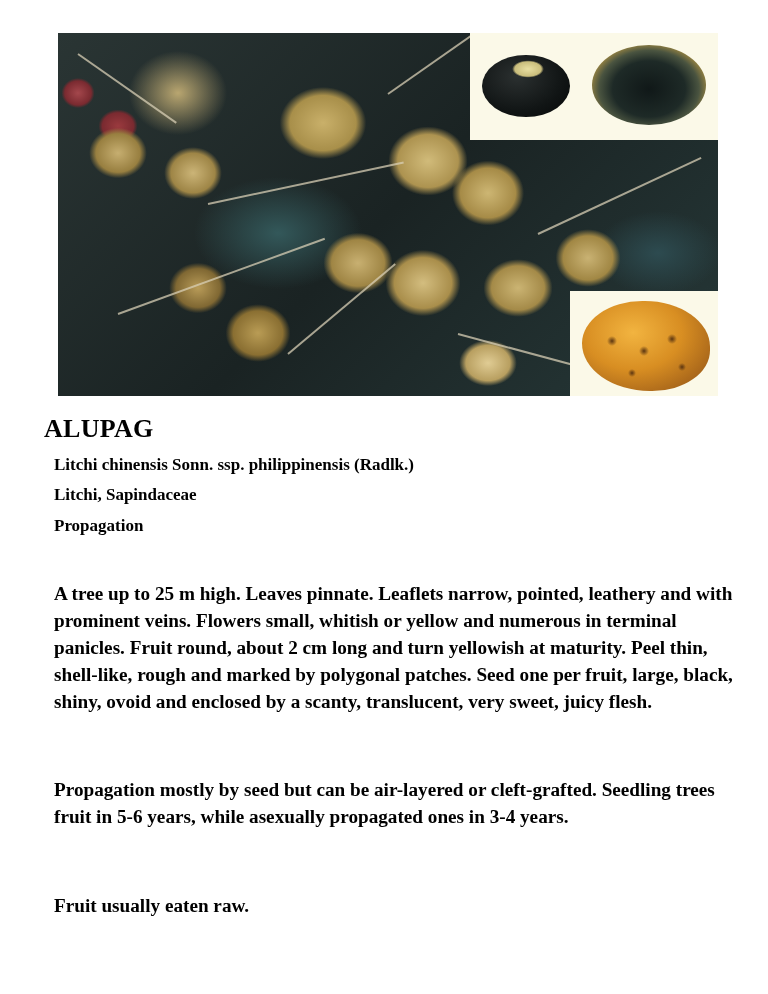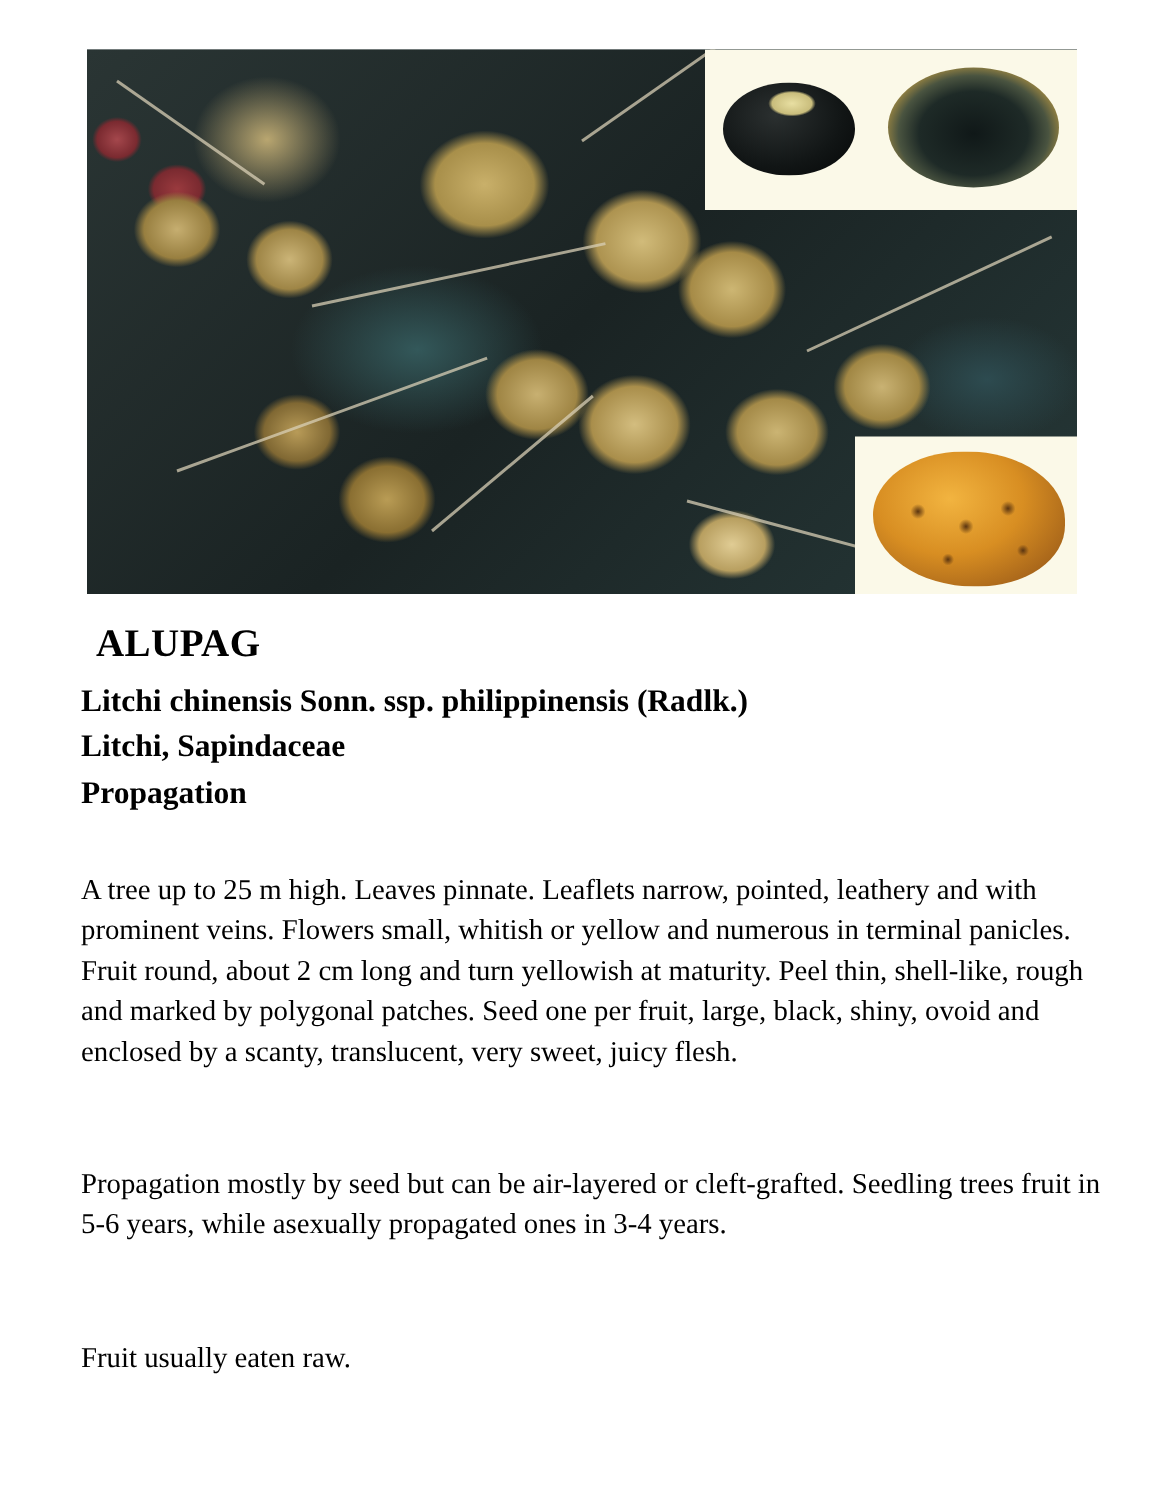--- a/index.html
+++ b/index.html
@@ -41,23 +41,23 @@
     background: radial-gradient(ellipse at 50% 55%, #101818 0%, #1e2a27 45%, #4a5440 62%, #b39543 78%, #d7b660 88%, transparent 92%); }
   .fruit-orange { left:12px; top:10px; width:128px; height:90px; border-radius:48% 52% 46% 54%;
     background:
       radial-gradient(circle 5px at 30px 40px, #5a3410 0%, transparent 100%),
       radial-gradient(circle 5px at 62px 50px, #5a3410 0%, transparent 100%),
       radial-gradient(circle 5px at 90px 38px, #5a3410 0%, transparent 100%),
       radial-gradient(circle 4px at 50px 72px, #5a3410 0%, transparent 100%),
       radial-gradient(circle 4px at 100px 66px, #5a3410 0%, transparent 100%),
       radial-gradient(ellipse at 40% 35%, #f2b440 0%, #d88e22 45%, #a7651a 80%, #7a4612 100%); }
 
-  .text-block { position:absolute; left:54px; width:690px; font-weight:normal; }
-  .title { position:absolute; left:64px; top:414px; font-size:26px; font-weight:bold; letter-spacing:0.3px; }
-  .meta-line { position:absolute; left:54px; font-size:21px; font-weight:bold; }
+  .text-block { position:absolute; left:54px; width:690px; font-weight:bold; }
+  .title { position:absolute; left:44px; top:414px; font-size:26px; font-weight:bold; letter-spacing:0.3px; }
+  .meta-line { position:absolute; left:54px; font-size:17px; font-weight:bold; }
   .para { font-size:19.2px; line-height:27px; margin:0; }
 </style>
 </head>
 <body>
 
 <div class="photo">
   <div class="bg"></div>
   <div class="twig" style="left:20px;top:20px;width:120px;transform:rotate(35deg);"></div>
   <div class="twig" style="left:150px;top:170px;width:200px;transform:rotate(-12deg);"></div>
   <div class="twig" style="left:330px;top:60px;width:140px;transform:rotate(-35deg);"></div>

